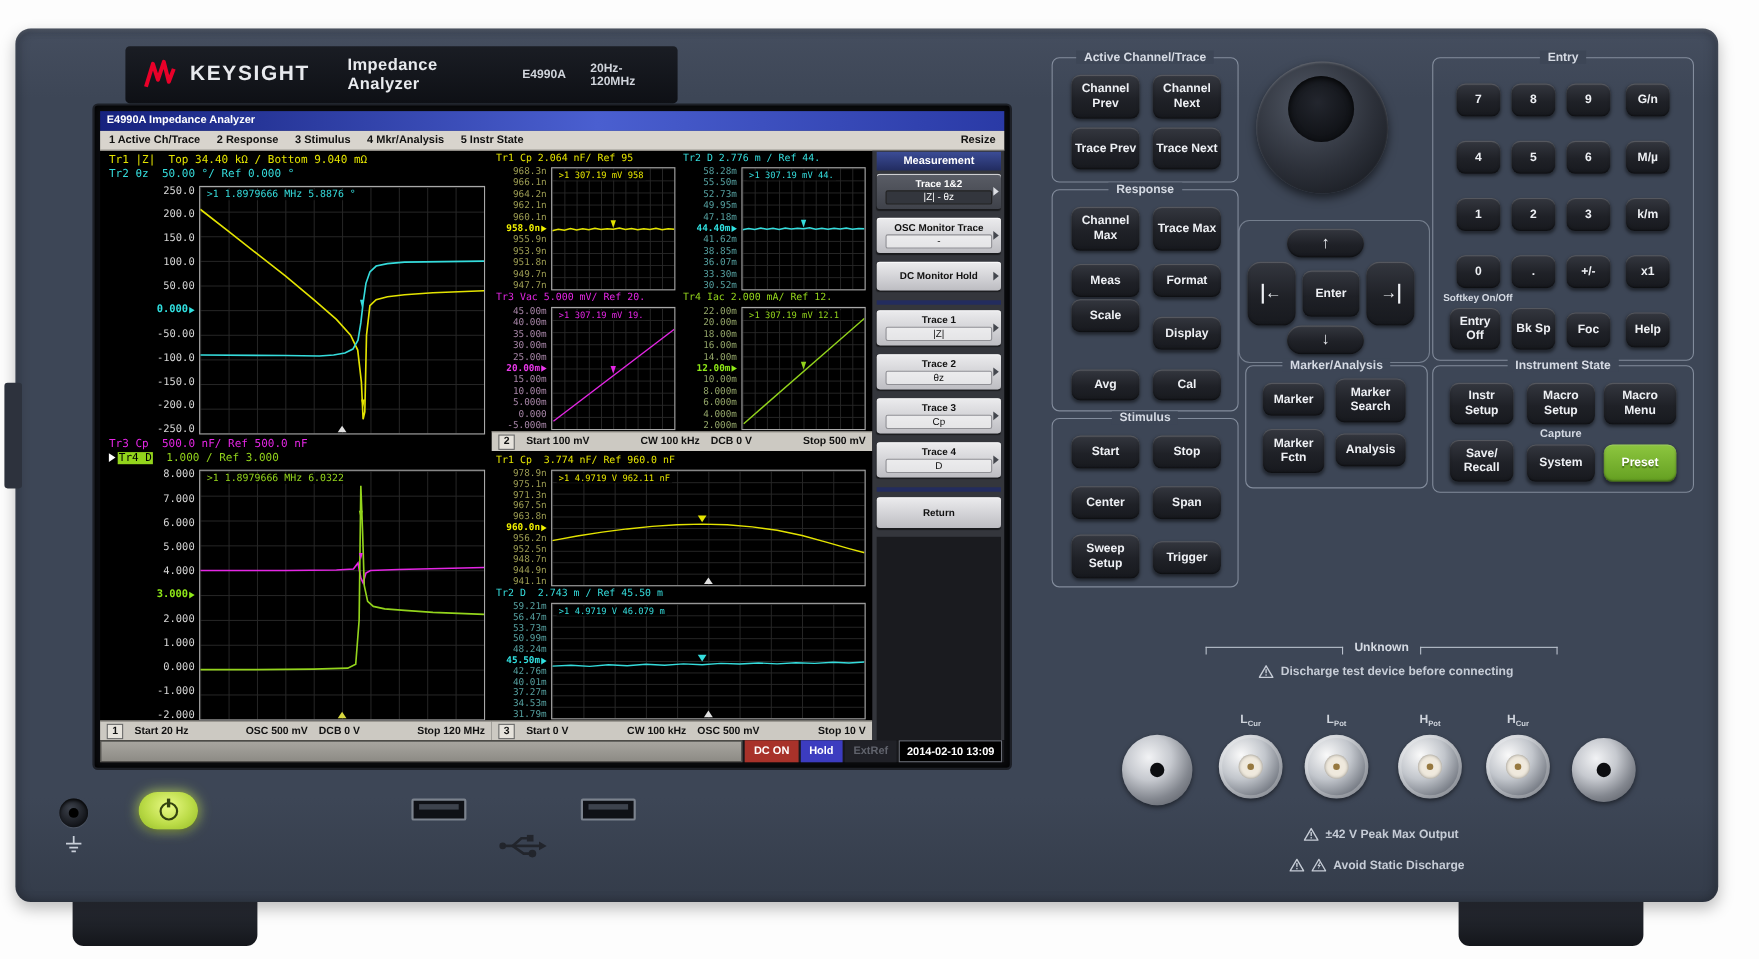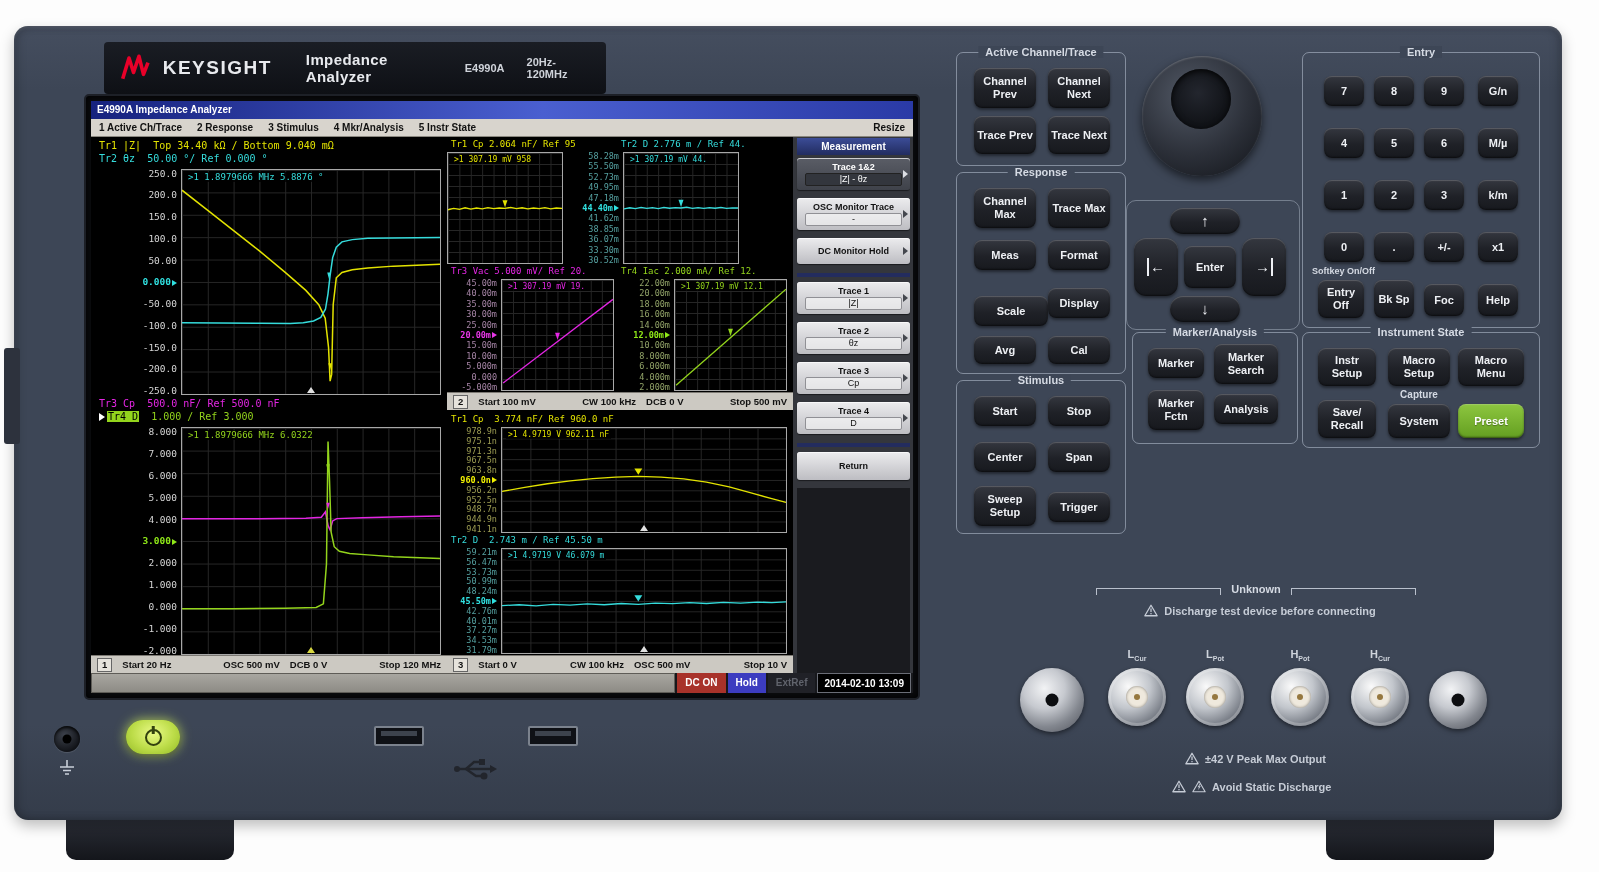--- a/index.html
+++ b/index.html
@@ -5,21 +5,21 @@
   html,body{margin:0;padding:0;background:#fff;}
   .stage{position:relative;width:1599px;height:872px;background:#fdfdfd;overflow:hidden;
          font-family:"Liberation Sans",sans-serif;}
   
   .chassis{position:absolute;left:14px;top:26px;width:1548px;height:794px;border-radius:14px;
     background:linear-gradient(180deg,#454e5f 0%,#3d4656 8%,#3d4656 88%,#343c4a 100%);
     box-shadow:inset 0 2px 3px rgba(255,255,255,.10),inset -4px 0 10px rgba(0,0,0,.18),inset 4px 0 10px rgba(0,0,0,.18),0 6px 14px rgba(0,0,0,.25);}
   .side-tab{position:absolute;left:4px;top:348px;width:16px;height:96px;background:#2d323d;border-radius:3px;}
   .foot{position:absolute;top:820px;height:40px;background:linear-gradient(180deg,#2a2d36,#14161b);border-radius:0 0 10px 10px;}
   
-  .brand{position:absolute;left:104px;top:42px;width:502px;height:52px;background:linear-gradient(180deg,#1a1d24,#0e1015);
+  .brand{position:absolute;left:114px;top:42px;width:502px;height:52px;background:linear-gradient(180deg,#1a1d24,#0e1015);
     border-radius:4px;display:flex;align-items:center;padding:0 16px;box-sizing:border-box;gap:12px;color:#e8eaee;}
   .brand .company{font-size:19px;font-weight:bold;letter-spacing:1.5px;}
   .brand .product{font-size:15px;font-weight:bold;margin-left:22px;letter-spacing:.4px;}
   .brand .model,.brand .range{font-size:11px;font-weight:bold;color:#cfd3da;margin-left:10px;}
   
   .bezel{position:absolute;left:84px;top:94px;width:836px;height:606px;background:#0b0c0f;border-radius:5px;
     border:2px solid #1d2027;box-sizing:border-box;box-shadow:inset 0 0 8px #000;}
   .lcd{position:absolute;left:5px;top:5px;width:822px;height:592px;background:#000;display:flex;flex-direction:column;
     font-family:"DejaVu Sans Mono",monospace;}
   .titlebar{height:18px;background:linear-gradient(90deg,#16227e,#4a5fd0 55%,#2a3aa6);color:#fff;
@@ -239,20 +239,33 @@
             <span class="ma">Stop 120 MHz</span>
           </div>
         </div>
 
         <div class="chcol">
           <div class="mhdr">
             <span class="half c-y"><span>Tr1 Cp</span>&nbsp;<span>2.064 nF/ Ref 95</span></span>
             <span class="half c-c"><span>Tr2 D</span>&nbsp;<span>2.776 m / Ref 44.</span></span>
           </div>
           <div class="plotrow" style="height:112px;">
+            <div class="ticks ticks-sm tk-y">
+                <span class="tick">968.3n</span>
+                <span class="tick">966.1n</span>
+                <span class="tick">964.2n</span>
+                <span class="tick">962.1n</span>
+                <span class="tick">960.1n</span>
+                <span class="tick tick-center">958.0n</span>
+                <span class="tick">955.9n</span>
+                <span class="tick">953.9n</span>
+                <span class="tick">951.8n</span>
+                <span class="tick">949.7n</span>
+                <span class="tick">947.7n</span>
+              </div>
             <div class="plot" style="max-width:114px;">
               <span class="mreadout c-y" style="font-size:8px;">&gt;1 307.19 mV  958</span>
               <svg class="tr" viewBox="0 0 1000 500" preserveAspectRatio="none">
                 <polyline class="tl-y" vector-effect="non-scaling-stroke" stroke-width="1.3" points="0,258 50,252 100,256 150,249 200,255 250,250 300,254 350,248 400,253 450,250 500,252 550,247 600,253 650,249 700,254 750,250 800,253 850,248 900,254 950,250 1000,252"></polyline>
                 <path class="mk-y" d="M478,215 h44 l-22,32 z"></path>
               </svg>
             </div>
             <div class="ticks ticks-sm tk-c">
                 <span class="tick">58.28m</span>
                 <span class="tick">55.50m</span>
@@ -451,21 +464,21 @@
   <div class="key" style="left:974px;top:116px;width:62px;height:38px;">Trace Prev</div>
   <div class="key" style="left:1048px;top:116px;width:62px;height:38px;">Trace Next</div>
 
   <div class="grp" style="left:956px;top:172px;width:168px;height:200px;">
     <span class="grp-label">Response</span>
   </div>
   <div class="key" style="left:974px;top:188px;width:62px;height:40px;">Channel Max</div>
   <div class="key" style="left:1048px;top:188px;width:62px;height:40px;">Trace Max</div>
   <div class="key" style="left:974px;top:240px;width:62px;height:30px;">Meas</div>
   <div class="key" style="left:1048px;top:240px;width:62px;height:30px;">Format</div>
-  <div class="key" style="left:974px;top:296px;width:74px;height:30px;">Scale</div>
+  <div class="key" style="left:974px;top:272px;width:62px;height:30px;">Scale</div>
   <div class="key" style="left:1048px;top:288px;width:62px;height:30px;">Display</div>
   <div class="key" style="left:974px;top:336px;width:62px;height:28px;">Avg</div>
   <div class="key" style="left:1048px;top:336px;width:62px;height:28px;">Cal</div>
 
   <div class="grp" style="left:956px;top:380px;width:168px;height:152px;">
     <span class="grp-label">Stimulus</span>
   </div>
   <div class="key" style="left:974px;top:396px;width:62px;height:30px;">Start</div>
   <div class="key" style="left:1048px;top:396px;width:62px;height:30px;">Stop</div>
   <div class="key" style="left:974px;top:442px;width:62px;height:30px;">Center</div>

